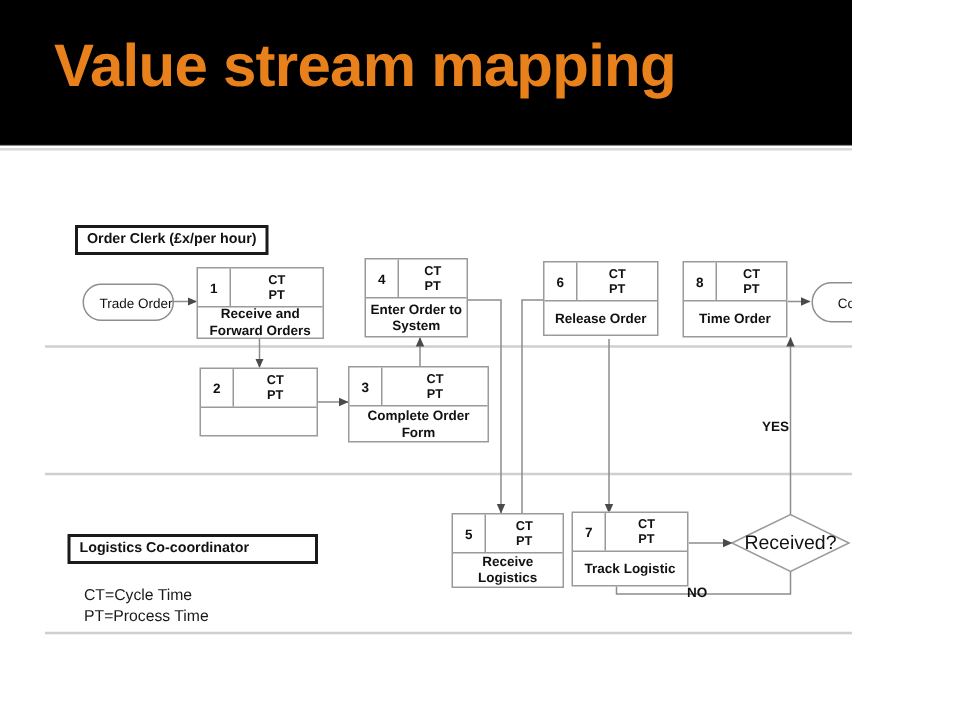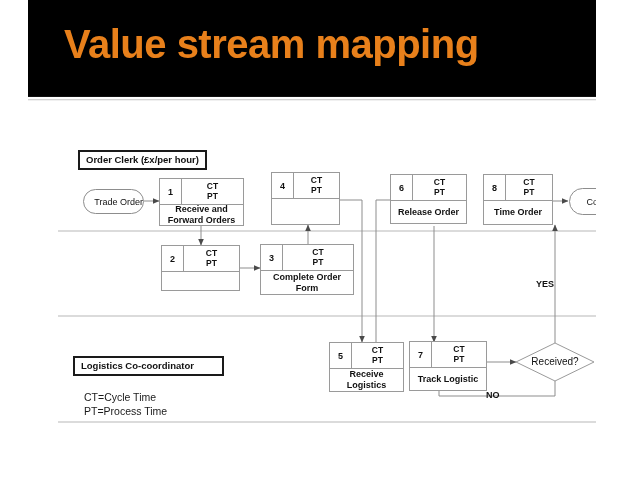--- a/index.html
+++ b/index.html
@@ -10,21 +10,20 @@
   }
   body {
     font-family: "Liberation Sans", sans-serif;
   }
   #slide {
     position: relative;
     width: 568px;
     height: 478px;
     background: #ffffff;
     overflow: hidden;
-    margin-left: 28px;
   }
 
   
   #title-banner {
     position: absolute;
     left: 0; top: 0;
     width: 638px;
     height: 96px;
     background: #000000;
   }
@@ -142,21 +141,21 @@
     font-size: 9px;
     color: #111;
     font-weight: normal;
   }
 
   
   #decision-label {
     position: absolute;
     width: 90px;
     text-align: center;
-    font-size: 10px;
+    font-size: 13px;
     color: #111;
     line-height: 10px;
   }
 
   
   .branch-label {
     position: absolute;
     font-size: 9px;
     font-weight: bold;
     color: #111;
@@ -219,21 +218,21 @@
       <polyline points="527,277 527,292 411,292 411,275" fill="none" stroke="#8d8d8d" stroke-width="1" marker-end="url(#ah)"></polyline>
 
       <line x1="525" y1="97" x2="540" y2="97" stroke="#8d8d8d" stroke-width="1" marker-end="url(#ah)"></line>
 
       <line x1="30" y1="318" x2="637" y2="318" stroke="#cfcfcf" stroke-width="0"></line>
     </svg>
 
     <div class="lane-label" style="left:50px; top:46px;">
       <span>Order Clerk (£x/per hour)</span>
     </div>
-    <div class="lane-label" style="left:45px; top:252px; padding-right:28px;">
+    <div class="lane-label" style="left:45px; top:252px; padding-right:44px;">
       <span>Logistics Co-coordinator</span>
     </div>
 
     <div class="term" style="left:55px; top:85px; width:61px; height:25px;">
       <span>Trade Order</span>
     </div>
     <div class="term" style="left:541px; top:84px; width:57px; height:27px;">
       <span>Complete</span>
     </div>
 
@@ -270,20 +269,21 @@
     </div>
 
     <div class="pbox" style="left:243px; top:68px; width:69px; height:53px;">
       <div class="prow-top">
         <div class="pnum">4</div>
         <div class="pmetrics">
           <span>CT</span>
           <span>PT</span>
         </div>
       </div>
+      <div class="pname">Enter Order to System</div>
     </div>
 
     <div class="pbox" style="left:301px; top:238px; width:75px; height:50px;">
       <div class="prow-top">
         <div class="pnum">5</div>
         <div class="pmetrics">
           <span>CT</span>
           <span>PT</span>
         </div>
       </div>

